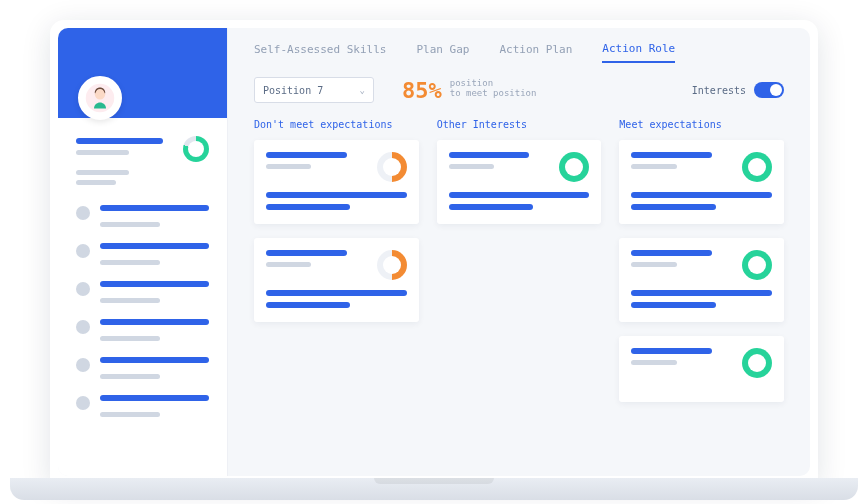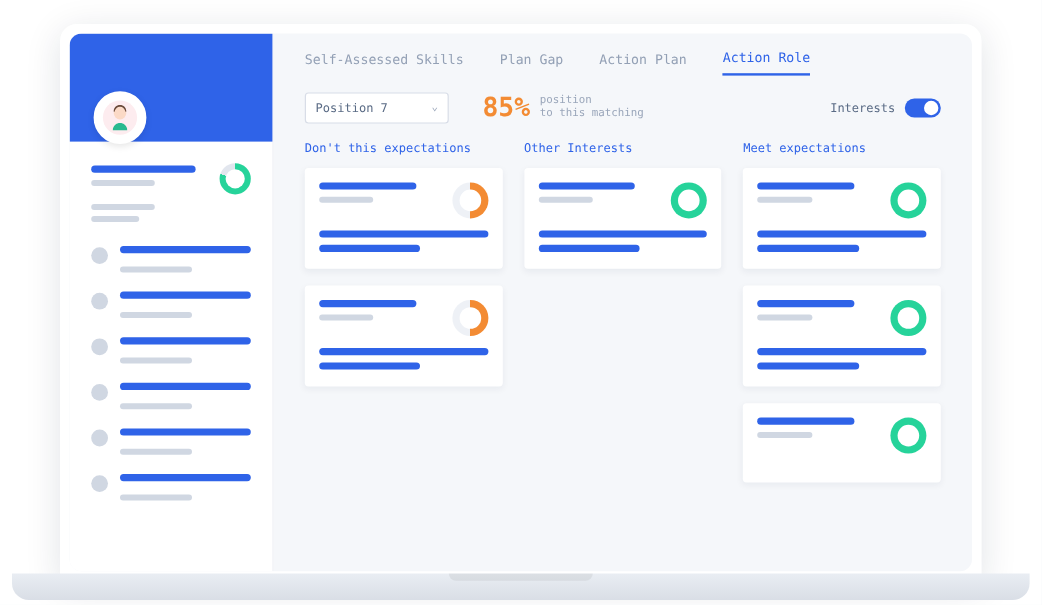--- a/index.html
+++ b/index.html
@@ -94,21 +94,21 @@
   .select {
     width:120px; height:26px;
     border:1px solid #d8dde7; border-radius:3px;
     background:#fff;
     display:flex; align-items:center; justify-content:space-between;
     padding:0 8px;
     font-size:10px; color:#5a6b85; font-family:"Menlo","Consolas",monospace;
     cursor:pointer;
   }
   .chevron { font-size:9px; color:#9aa6ba;}
-  .match { display:flex; align-items:center; gap:8px;}
+  .match { display:flex; gap:8px;}
   .match-pct { font-size:22px; font-weight:600; color:#f38b33; font-family:"Menlo","Consolas",monospace;}
   .match-lbl { font-size:9px; line-height:1.2; color:#9aa6ba; font-family:"Menlo","Consolas",monospace;}
   .spacer { flex:1;}
   .confirmed { display:flex; align-items:center; gap:8px; font-size:10px; color:#5a6b85; font-family:"Menlo","Consolas",monospace;}
   .toggle {
     width:30px; height:16px; border-radius:10px; background:#2f63e8; position:relative; cursor:pointer;
   }
   .toggle::after{content:"";position:absolute;right:2px;top:2px;width:12px;height:12px;border-radius:50%;background:#fff;}
   .columns { display:flex; gap:18px; }
   .col { flex:1; display:flex; flex-direction:column; }
@@ -214,34 +214,34 @@
       </nav>
 
       <div class="controls">
         <div class="select">
           <span>Position 7</span>
           <span class="chevron">⌄</span>
         </div>
         <div class="match">
           <span class="match-pct">85%</span>
           <span class="match-lbl">
-            <span>position</span><br><span>to this matching</span>
+            <span>position</span><br><span>to meet position</span>
           </span>
         </div>
         <div class="spacer"></div>
         <div class="confirmed">
           <span>Interests</span>
           <div class="toggle"></div>
         </div>
       </div>
 
       <div class="columns">
 
         <div class="col">
-          <div class="col-head">Don't this expectations</div>
+          <div class="col-head">Don't meet expectations</div>
           <div class="card">
             <div class="card-top">
               <div class="card-lines">
                 <div class="cbar" style="width:80%"></div>
                 <div class="cbar light" style="width:45%;height:5px;"></div>
               </div>
               <div class="ring orange"></div>
             </div>
             <div class="cbar" style="width:100%;margin-bottom:6px;"></div>
             <div class="cbar" style="width:60%"></div>

